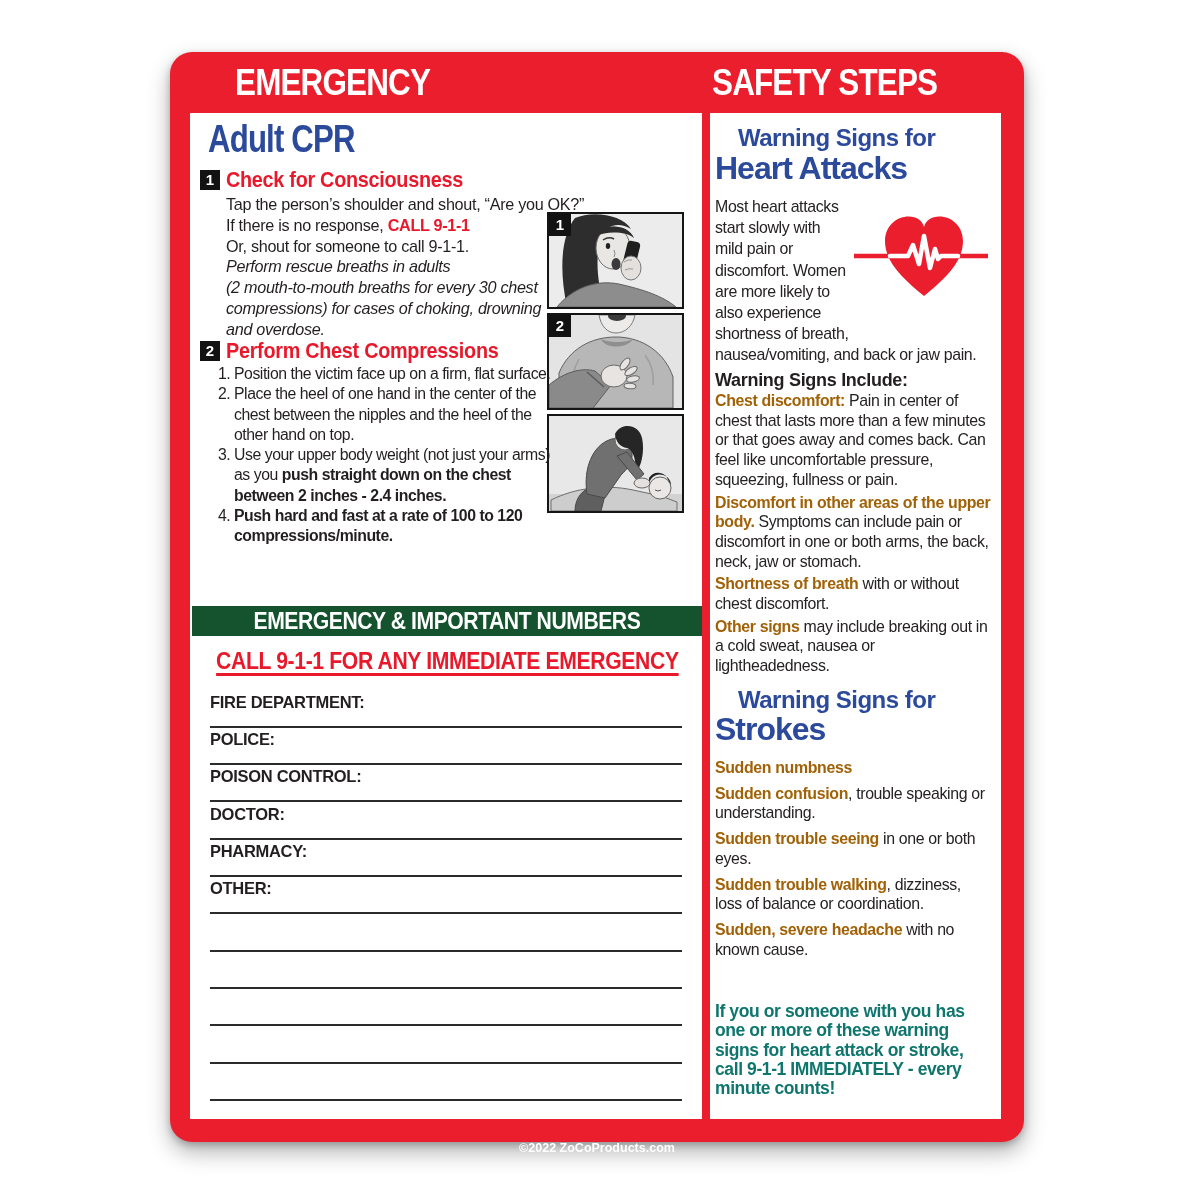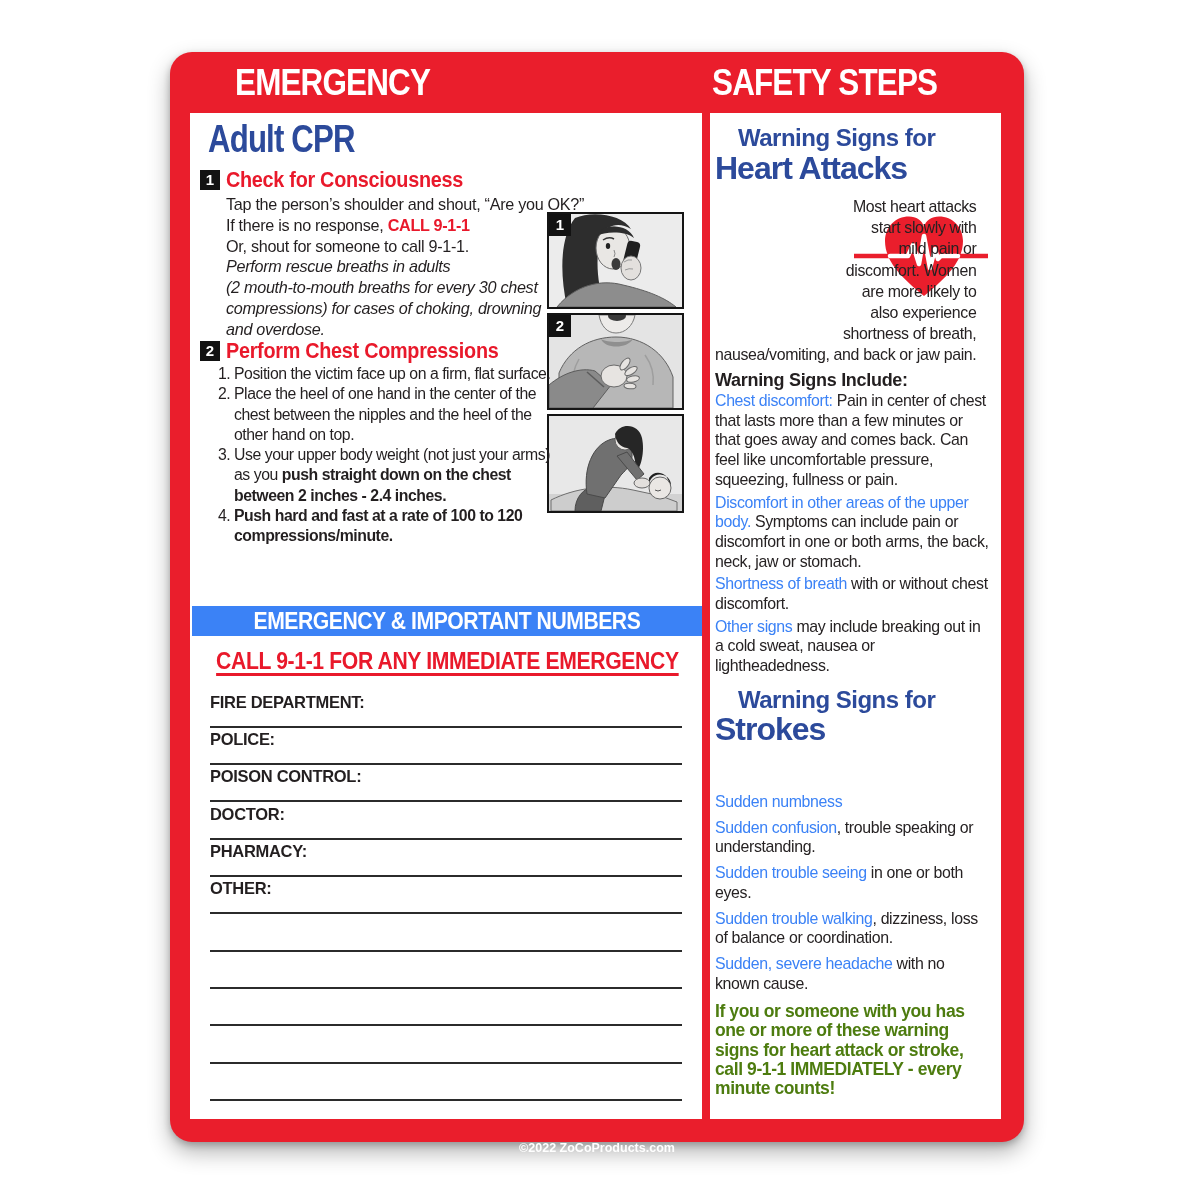--- a/index.html
+++ b/index.html
@@ -59,21 +59,21 @@
   .fig { position:absolute; left:547px; width:137px; border:2px solid #151515; background:#ededed; }
   .fig svg { display:block; }
   .fig-plate {
     position:absolute; left:0; top:0; width:22px; height:22px; background:#121212;
     color:#fff; font-weight:bold; font-size:15px; text-align:center; line-height:22px;
   }
 
   
   .numbers-bar {
     position:absolute; left:192px; top:606px; width:510px; height:30px;
-    background:#3b82f6; color:#fff; text-align:center; line-height:30px;
+    background:#14532d; color:#fff; text-align:center; line-height:30px;
   }
   .numbers-bar span {
     display:inline-block; font-weight:bold; font-size:23.5px; letter-spacing:-.5px;
     transform:scaleX(.9);
   }
   .call911 { position:absolute; left:192px; top:648px; width:510px; text-align:center; }
   .call911 span {
     display:inline-block; color:#E9192B; font-weight:bold; font-size:23px; letter-spacing:-.4px;
     transform:scaleX(.92); text-decoration:underline; text-underline-offset:4px;
     text-decoration-thickness:2.5px; white-space:nowrap;
@@ -86,31 +86,31 @@
 
   .footer-credit {
     position:absolute; left:170px; top:1121px; width:854px; text-align:center;
     color:#fff; font-weight:bold; font-size:12.5px;margin-top:20px;
   }
 
   
   .r-blue-sm { position:absolute; left:738px; color:#2C4A9B; font-weight:bold; font-size:24px; letter-spacing:-.5px; white-space:nowrap; }
   .r-blue-lg { position:absolute; left:715px; color:#2C4A9B; font-weight:bold; font-size:32px; letter-spacing:-1px; white-space:nowrap; }
   .r-body { font-size:15.9px; letter-spacing:-.35px; line-height:19.7px; color:#262223; }
-  .intro-lines { position:absolute; left:715px; top:196px; line-height:21.2px;text-align:right; }
+  .intro-lines { position:absolute; left:715px; top:196px; line-height:21.2px; }
   .intro-lines div { white-space:nowrap; }
   .include-h { position:absolute; left:715px; top:370px; font-weight:bold; font-size:18px; letter-spacing:-.3px; }
   .ha-items { position:absolute; left:715px; top:391px; width:276px; }
   .ha-items p { margin:0 0 3px 0; }
   .st-items { position:absolute; left:715px; top:758px; width:276px; }
   .st-items p { margin:0 0 6px 0; }
-  .lead { color:#3b82f6; font-weight:normal;margin-top:34px; }
+  .lead { color:#a16207; font-weight:bold; }
   .lead-block { display:block; }
   .closing {
-    position:absolute; left:715px; top:1002px; width:276px; color:#4d7c0f;
+    position:absolute; left:715px; top:1002px; width:276px; color:#0f766e;
     font-weight:bold; font-size:17.5px; letter-spacing:-.4px; line-height:19.3px;
   }
   .ekg-heart { position:absolute; left:846px; top:202px; }
 </style>
 </head>
 <body>
 
 <div class="page">
   <div class="card"></div>
 

